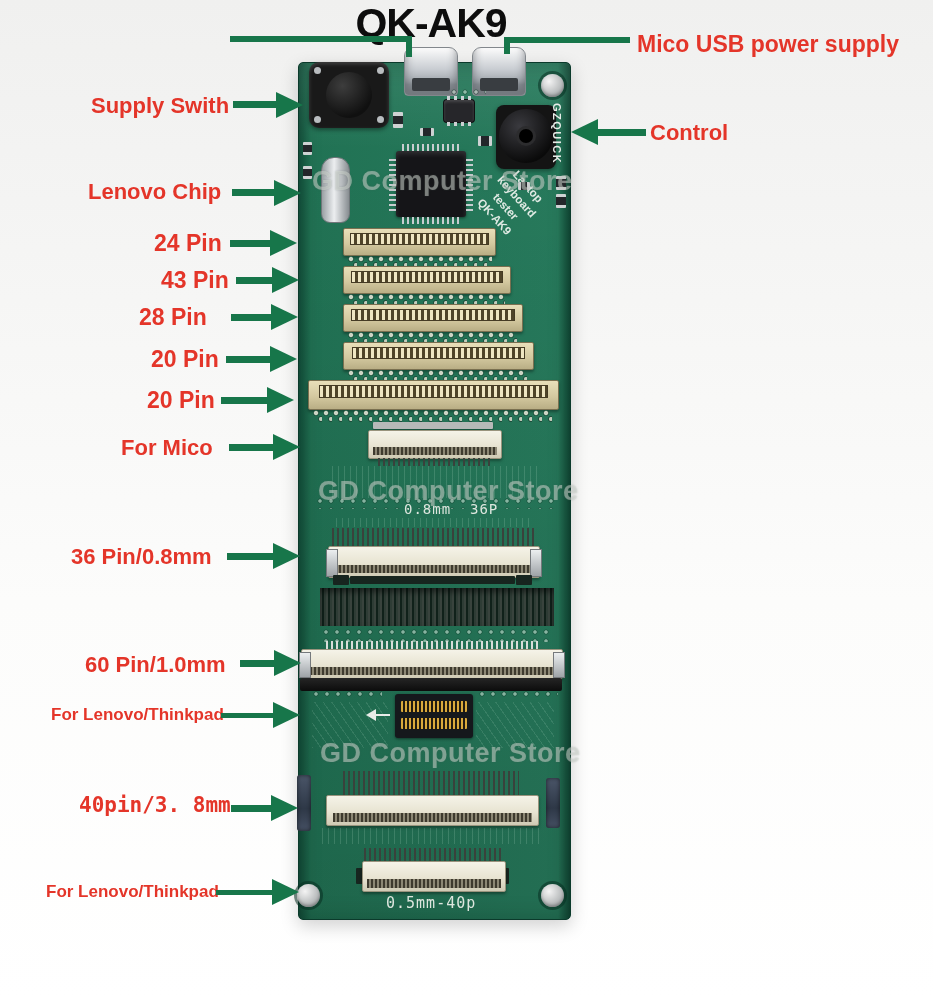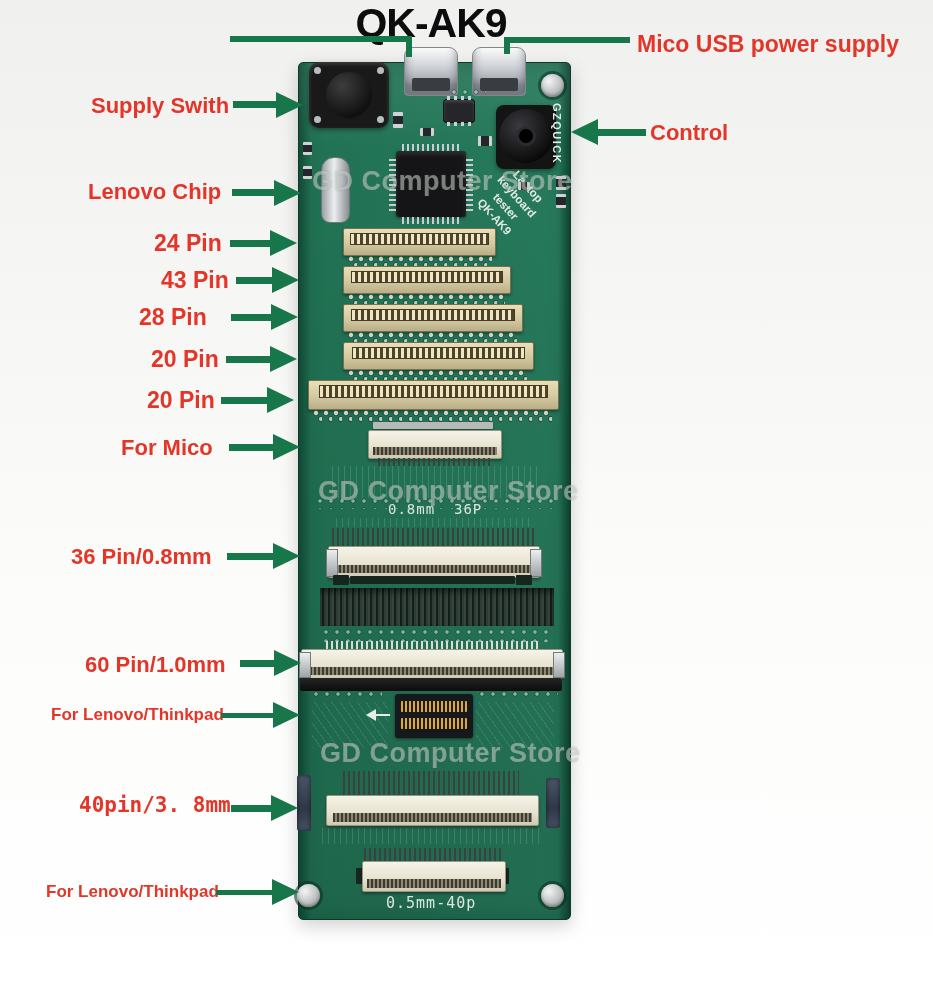--- a/index.html
+++ b/index.html
@@ -199,21 +199,21 @@
   <div class="pads" style="left:312px;top:409px;width:240px;height:13px"></div>
 
   <div class="graybar" style="left:373px;top:422px;width:120px;height:7px"></div>
   <div class="ffc-white" style="left:368px;top:430px;width:132px;height:27px">
       <div class="slot"></div>
     </div>
   <div class="pinfringe" style="left:378px;top:458px;width:112px;height:8px"></div>
   <div class="tr-v" style="left:332px;top:466px;width:205px;height:32px"></div>
   <div class="vias" style="left:316px;top:497px;width:238px;height:12px"></div>
 
-  <div class="silk" style="left:388px;top:501px;font-size:14px;letter-spacing:1px">0.8mm  36P</div>
+  <div class="silk" style="left:404px;top:501px;font-size:14px;letter-spacing:1px">0.8mm  36P</div>
   <div class="tr-v" style="left:336px;top:518px;width:198px;height:9px"></div>
   <div class="pinfringe" style="left:332px;top:528px;width:202px;height:19px"></div>
   <div class="ffc-white" style="left:328px;top:546px;width:210px;height:30px">
     <div class="slot"></div>
     <div class="cap l"></div>
     <div class="cap r"></div>
   </div>
   <div class="feet" style="left:333px;top:575px;width:16px;height:10px"></div>
   <div class="feet" style="left:516px;top:575px;width:16px;height:10px"></div>
   <div class="feet" style="left:350px;top:576px;width:165px;height:8px"></div>

